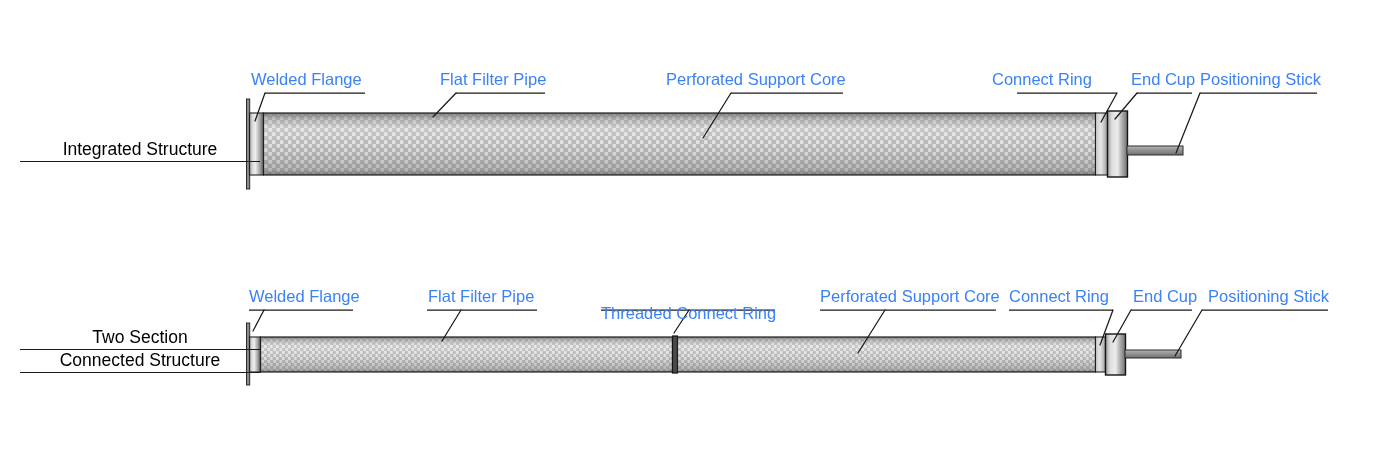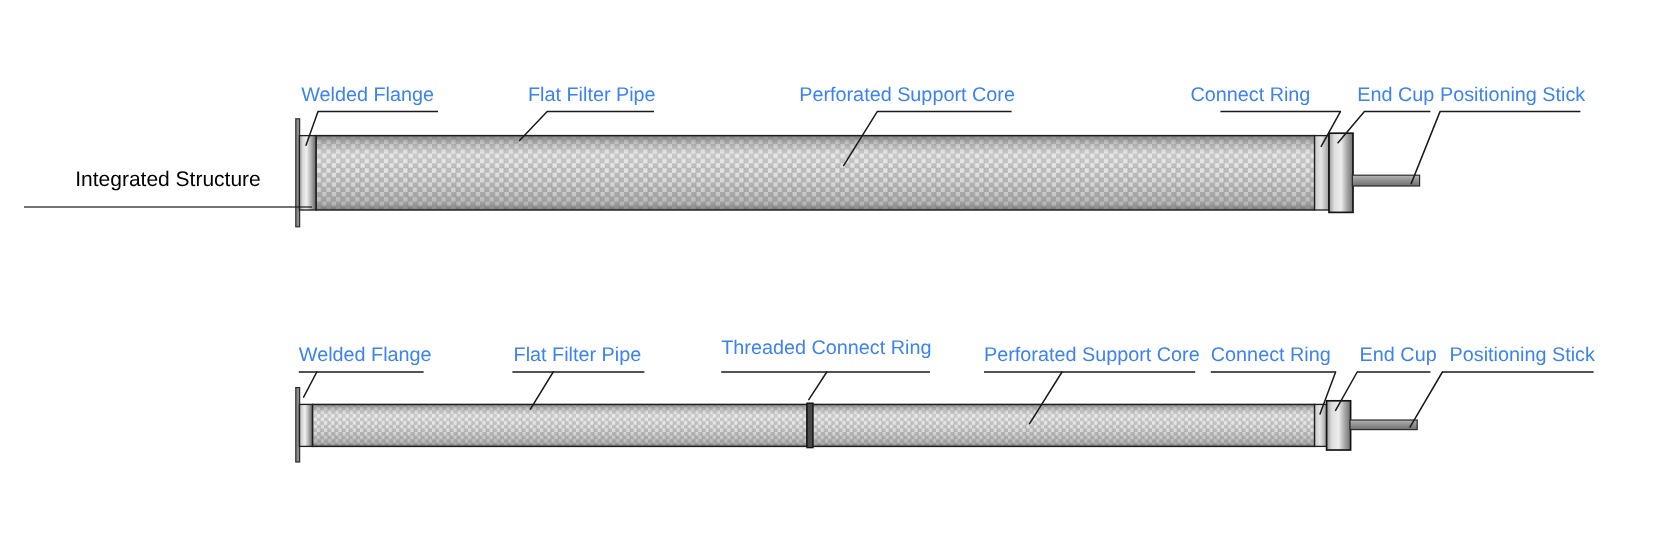--- a/index.html
+++ b/index.html
@@ -17,21 +17,21 @@
     position:absolute;
     font-size:17.5px;
     line-height:21px;
     text-align:center;
     color:#000;
     white-space:nowrap;
   }
   .row-title .tline{
     display:block;
     border-bottom:1.6px solid #1a1a1a;
-    padding-bottom:12px;
+    padding-bottom:1px;
   }
   #title-integrated{left:20px;top:139px;width:240px;}
   #title-twosection{left:20px;top:327px;width:240px;}
 
   .lbl{
     position:absolute;
     font-size:16.5px;
     line-height:19px;
     white-space:nowrap;
     color:#3b82f6;
@@ -199,29 +199,33 @@
         <line x1="1131" y1="310" x2="1192" y2="310"></line>
         <line x1="1202" y1="310" x2="1328" y2="310"></line>
       </g>
     </g>
   </svg>
 
   <div class="row-title" id="title-integrated">
     <span class="tline">Integrated Structure</span>
   </div>
 
+  <div class="row-title" id="title-twosection">
+    <span class="tline">Two Section</span>
+    <span class="tline">Connected Structure</span>
+  </div>
 
   <div class="lbl" style="left:251px;top:70px;">Welded Flange</div>
   <div class="lbl" style="left:440px;top:70px;">Flat Filter Pipe</div>
   <div class="lbl" style="left:666px;top:70px;">Perforated Support Core</div>
   <div class="lbl" style="left:992px;top:70px;">Connect Ring</div>
   <div class="lbl" style="left:1131px;top:70px;">End Cup</div>
   <div class="lbl" style="left:1200px;top:70px;">Positioning Stick</div>
 
   <div class="lbl" style="left:249px;top:287px;">Welded Flange</div>
   <div class="lbl" style="left:428px;top:287px;">Flat Filter Pipe</div>
-  <div class="lbl" style="left:601px;top:281px;">Threaded Connect Ring</div>
+  <div class="lbl" style="left:601px;top:304px;">Threaded Connect Ring</div>
   <div class="lbl" style="left:820px;top:287px;">Perforated Support Core</div>
   <div class="lbl" style="left:1009px;top:287px;">Connect Ring</div>
   <div class="lbl" style="left:1133px;top:287px;">End Cup</div>
   <div class="lbl" style="left:1208px;top:287px;">Positioning Stick</div>
 
 </div>
 
 </body></html>

